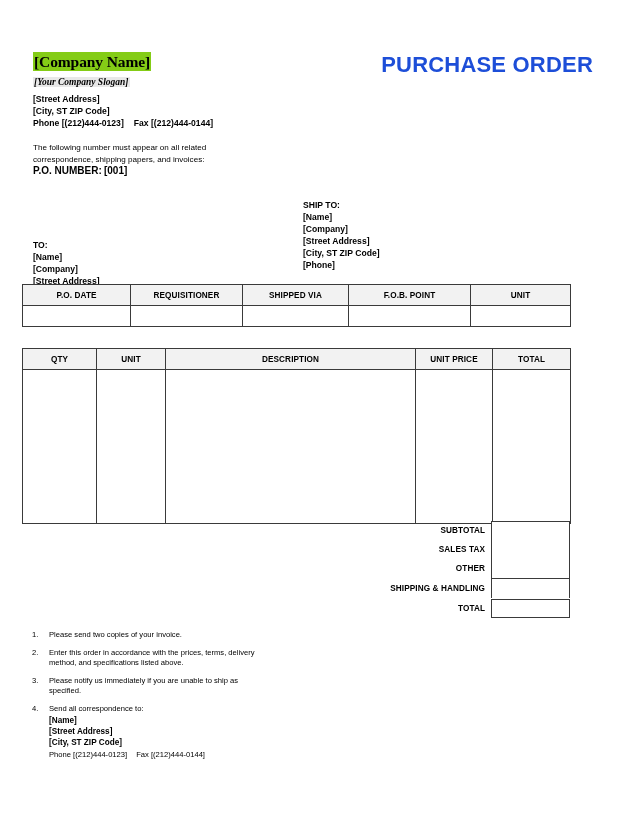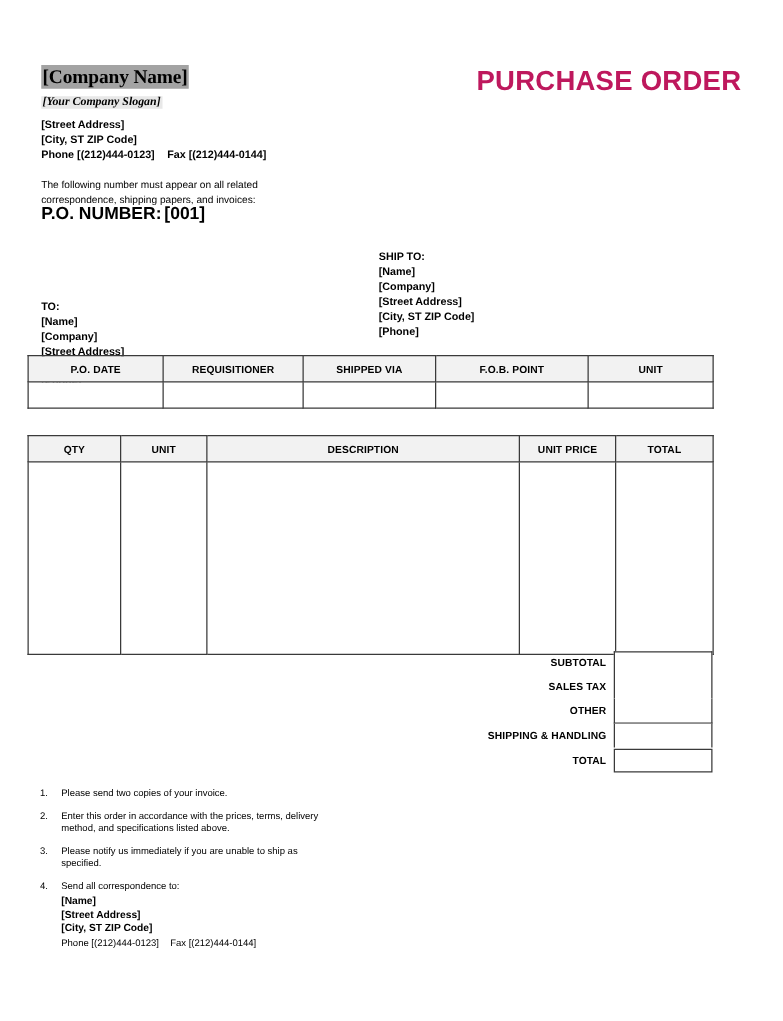--- a/index.html
+++ b/index.html
@@ -25,21 +25,21 @@
     left: 33px;
     top: 52px;
     width: 560px;
   }
   .company-name {
     display: inline-block;
     font-family: "Liberation Serif", serif;
     font-size: 15.5px;
     font-weight: bold;
     color: #000;
-    background: #a3a3a3;
+    background: #84cc16;
     line-height: 1.25;
     padding: 0 1px;
     letter-spacing: -0.1px;
   }
   .company-slogan {
     display: inline-block;
     font-family: "Liberation Serif", serif;
     font-size: 9.5px;
     font-weight: bold;
     font-style: italic;
@@ -48,21 +48,21 @@
     padding: 0 1px;
     text-align: center;
   }
   .po-title {
     position: absolute;
     right: 0;
     top: 0;
     font-family: "Liberation Sans", sans-serif;
     font-size: 22px;
     font-weight: bold;
-    color: #be185d;
+    color: #1d4ed8;
     letter-spacing: 0.2px;
     white-space: nowrap;
     margin-left: 45px;
   }
 
   .addr-block {
     position: absolute;
     left: 33px;
     top: 93px;
     font-size: 8.6px;
@@ -73,21 +73,21 @@
   .addr-block .phonefax span.gap { display:inline-block; width:10px; }
 
   .po-note {
     position: absolute;
     left: 33px;
     top: 142px;
     font-size: 8.1px;
     line-height: 11.6px;
     white-space: nowrap;
   }
-  .po-note .bold { font-weight: bold; font-size: 14px; }
+  .po-note .bold { font-weight: bold; font-size: 10px; }
 
   
   .party {
     position: absolute;
     top: 199px;
     font-size: 8.6px;
     font-weight: bold;
     line-height: 12.1px;
     white-space: nowrap;
   }

